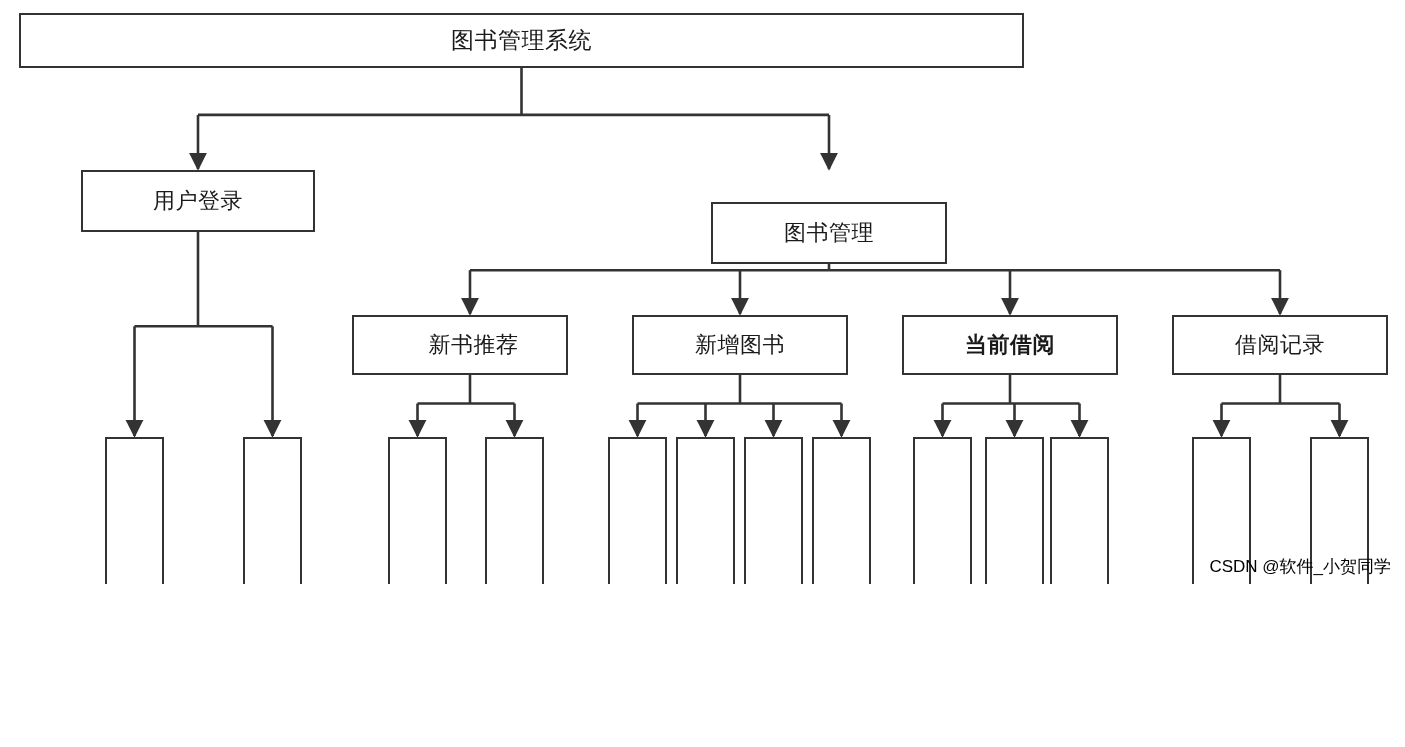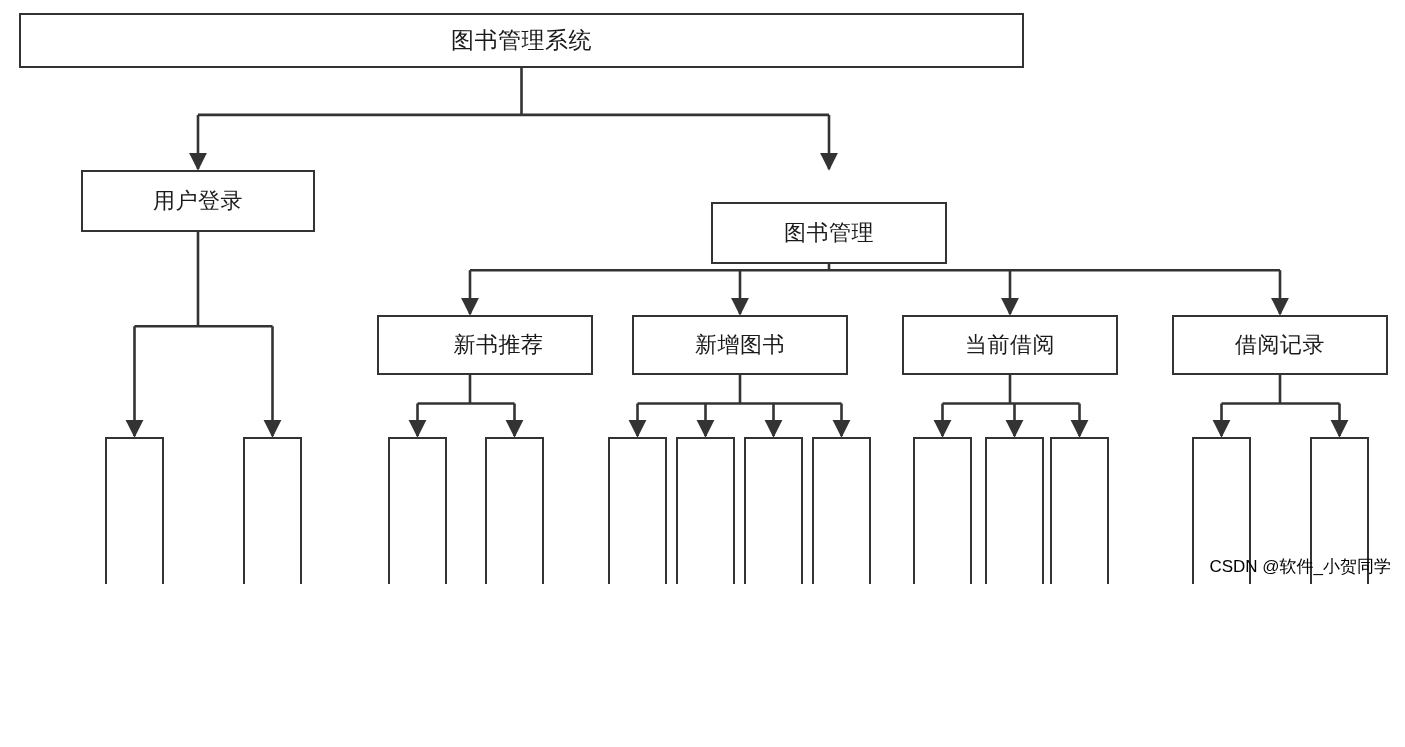--- a/index.html
+++ b/index.html
@@ -126,27 +126,27 @@
   <div id="nodes">
       <div class="node h root" style="left: 19px; top: 13px; width: 1005px; height: 55px;">
         <span class="node-label">图书管理系统</span>
       </div>
       <div class="node h" style="left: 81px; top: 170px; width: 234px; height: 62px;">
         <span class="node-label">用户登录</span>
       </div>
       <div class="node h" style="left: 711px; top: 170px; width: 236px; height: 62px; margin-top: 32px;">
         <span class="node-label">图书管理</span>
       </div>
-      <div class="node h" style="left: 377px; top: 315px; width: 216px; height: 60px; padding-left: 27px;">
+      <div class="node h" style="left: 352px; top: 315px; width: 216px; height: 60px; padding-left: 27px;">
         <span class="node-label">新书推荐</span>
       </div>
       <div class="node h" style="left: 632px; top: 315px; width: 216px; height: 60px;">
         <span class="node-label">新增图书</span>
       </div>
-      <div class="node h" style="left: 902px; top: 315px; width: 216px; height: 60px;">
+      <div class="node h" style="left: 902px; top: 315px; width: 216px; height: 60px; font-weight: bold;">
         <span class="node-label">当前借阅</span>
       </div>
       <div class="node h" style="left: 1172px; top: 315px; width: 216px; height: 60px;">
         <span class="node-label">借阅记录</span>
       </div>
       <div class="node v" style="left: 105px; top: 437px; width: 59px; height: 298px;">
         <span class="node-label">用户登录</span>
       </div>
       <div class="node v" style="left: 243px; top: 437px; width: 59px; height: 298px;">
         <span class="node-label">注销登录</span>

